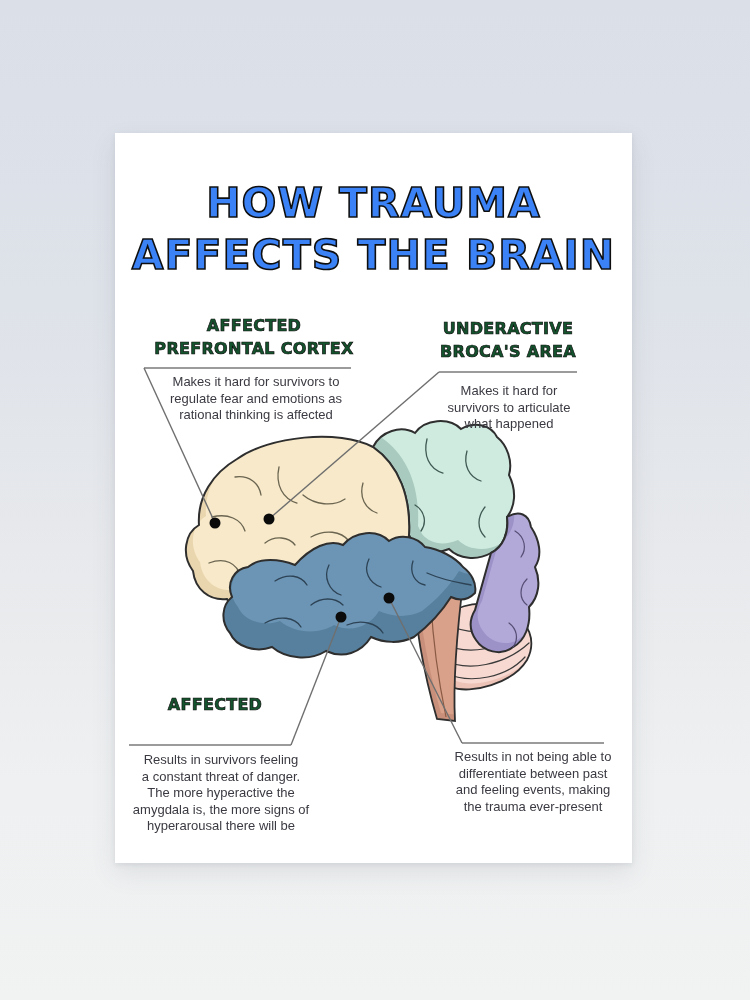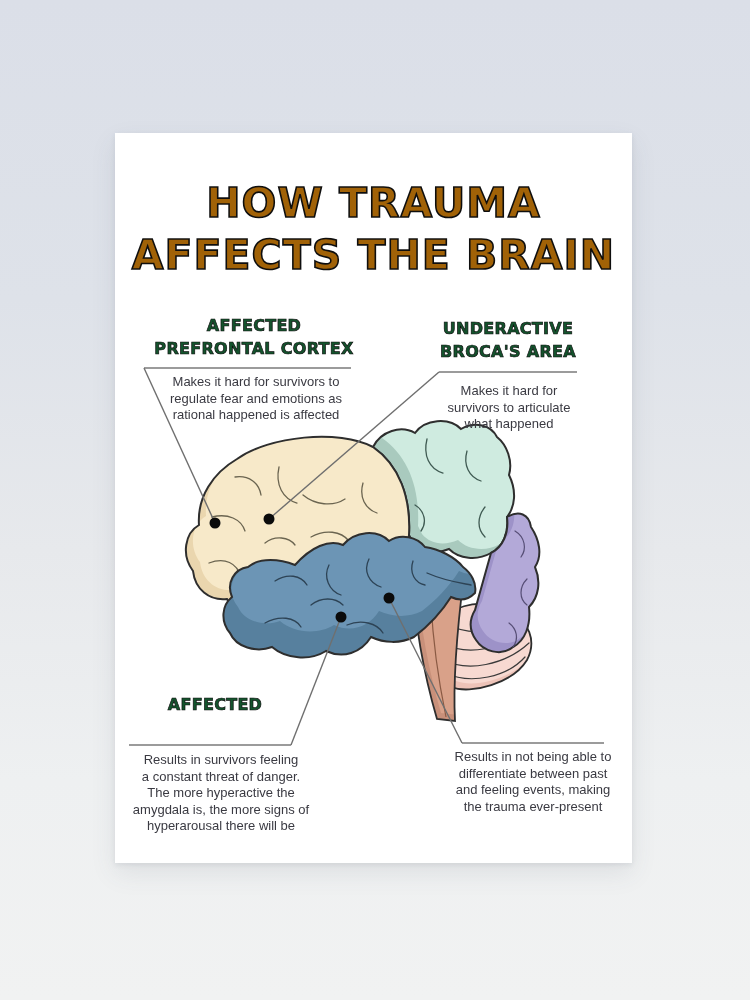--- a/index.html
+++ b/index.html
@@ -10,21 +10,21 @@
   }
   .poster{
     position:absolute;left:115px;top:133px;width:517px;height:730px;
     background:#ffffff;
     box-shadow:0 10px 24px rgba(70,80,100,0.10),0 2px 5px rgba(70,80,100,0.10);
   }
   .brain-svg{position:absolute;left:0;top:0;width:517px;height:730px;}
   .title{
     position:absolute;left:0;top:44px;width:517px;text-align:center;
     font-family:"DejaVu Sans",sans-serif;font-weight:800;
-    font-size:41px;line-height:52px;letter-spacing:1px;color:#a16207;
+    font-size:41px;line-height:52px;letter-spacing:1px;color:#3b82f6;
     -webkit-text-stroke:1.6px #0e0e0e;
   }
   .title span{display:block;}
   .heading{
     position:absolute;text-align:center;
     font-family:"DejaVu Sans",sans-serif;font-weight:800;
     font-size:16px;line-height:23px;letter-spacing:.3px;color:#14532d;
     -webkit-text-stroke:.7px #101010;
   }
   .heading span{display:block;}
@@ -190,21 +190,21 @@
       <span>HOW TRAUMA</span>
       <span>AFFECTS THE BRAIN</span>
     </div>
 
     <div class="heading h-pfc">
       <span>AFFECTED</span>
       <span>PREFRONTAL CORTEX</span>
     </div>
     <div class="desc d-pfc">Makes it hard for survivors to
 regulate fear and emotions as
-rational happened is affected</div>
+rational thinking is affected</div>
 
     <div class="heading h-broca">
       <span>UNDERACTIVE</span>
       <span>BROCA'S AREA</span>
     </div>
     <div class="desc d-broca">Makes it hard for
 survivors to articulate
 what happened</div>
 
     <div class="heading h-amyg">

